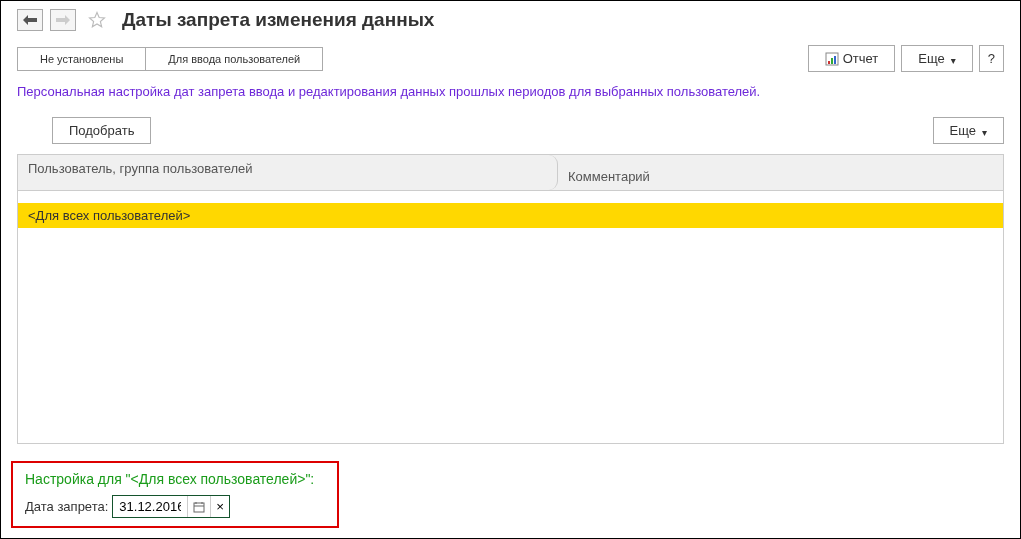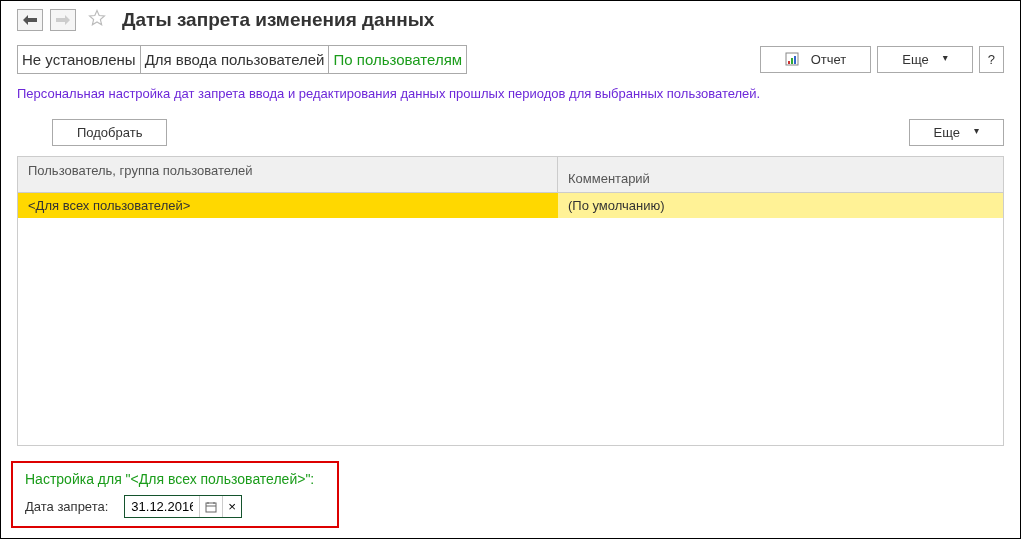--- a/index.html
+++ b/index.html
@@ -1,51 +1,51 @@
 <!DOCTYPE html>
 <html><head>
   <meta charset="utf-8">
   <style>
     * { box-sizing: border-box; margin: 0; padding: 0; }
     body { font-family: Arial, sans-serif; font-size: 13px; color: #333; background: #fff; width: 1021px; height: 539px; overflow: hidden; border: 1px solid #000; position: relative; }
     
-    .header { display: flex; padding: 8px 16px; gap: 8px; }
+    .header { display: flex; align-items: center; padding: 8px 16px; gap: 8px; }
     .nav-btn { width: 26px; height: 22px; border: 1px solid #aaa; background: #f5f5f5; display: flex; align-items: center; justify-content: center; cursor: pointer; }
     .nav-btn:first-of-type { margin-right: -1px; }
     .star-icon { width: 18px; height: 18px; margin: 0 4px; }
     .title { font-size: 19px; font-weight: bold; color: #333; margin-left: 4px; }
     
     .tabs-row { display: flex; align-items: center; padding: 6px 16px; gap: 0; }
-    .tab { border: 1px solid #aaa; padding: 5px 4px; background: #fff; cursor: pointer; margin-right: -1px; font-size: 15px; }
+    .tab { border: 1px solid #aaa; padding: 5px 22px; background: #fff; cursor: pointer; margin-right: -1px; font-size: 11px; }
     .tab.active { color: #1a9c1a; background: #fff; }
     .spacer { flex: 1; }
-    .btn { border: 1px solid #aaa; padding: 5px 24px; background: #fff; cursor: pointer; font-size: 13px; display: flex; align-items: flex-start; gap: 12px; }
+    .btn { border: 1px solid #aaa; padding: 5px 16px; background: #fff; cursor: pointer; font-size: 13px; display: flex; align-items: flex-end; gap: 4px; }
     .btn-group { display: flex; gap: 6px; align-items: center; }
     .help-btn { border: 1px solid #aaa; padding: 5px 8px; background: #fff; cursor: pointer; font-size: 13px; }
     
     .desc { padding: 6px 16px 12px; color: #6d28d9; font-size: 13px; }
     
     .select-row { display: flex; align-items: center; padding: 6px 16px; margin-left: 35px; }
     
     .table-container { margin: 4px 16px 0; border: 1px solid #ccc; height: 290px; background: #fff; }
     .table-header { display: flex; background: #f0f0f0; border-bottom: 1px solid #ccc; }
     .th { padding: 6px 10px; border-right: 1px solid #ccc; font-size: 13px; color: #555; }
-    .th1 { width: 540px; }
+    .th1 { width: 540px; border-radius: 9px; }
     .th2 { flex: 1; border-right: none; margin-top: 8px; }
-    .table-row { display: flex; }
+    .table-row { display: flex; margin-top: 12px; }
     .td { padding: 5px 10px; font-size: 13px; display: flex; align-items: center; gap: 6px; }
     .td1 { width: 540px; }
     .td2 { flex: 1; }
     .row-selected { background: #ffd800; }
     .row-selected .td2 { background: #fff296; }
     .user-icon { width: 14px; height: 14px; }
     
     .highlight-box { position: absolute; left: 10px; bottom: 10px; border: 2px solid #d00; padding: 8px 12px; width: 328px; }
     .section-title { color: #1a9c1a; font-size: 14px; margin-bottom: 8px; }
-    .date-row { display: flex; align-items: center; gap: 16px; }
+    .date-row { display: flex; align-items: center; gap: 4px; }
     .date-label { font-size: 13px; }
     .date-input-wrap { display: flex; border: 1px solid #14532d; }
     .date-input { border: none; padding: 3px 6px; width: 74px; font-size: 13px; outline: none; }
     .date-icon-btn { border: none; border-left: 1px solid #ccc; background: #fff; padding: 2px 5px; cursor: pointer; display: flex; align-items: center; justify-content: center; }
     
     .report-icon-svg { width: 14px; height: 14px; }
     .dropdown-arrow { font-size: 10px; margin-left: 2px; }
   </style>
 </head>
 <body>
@@ -63,21 +63,20 @@
   </div>
   <svg class="star-icon" viewBox="0 0 24 24">
       <path d="M12 2 L14.9 8.6 L22 9.3 L16.5 14 L18.2 21 L12 17.3 L5.8 21 L7.5 14 L2 9.3 L9.1 8.6 Z" fill="none" stroke="#bbb" stroke-width="1.5"></path>
     </svg>
   <div class="title">Даты запрета изменения данных</div>
 </div>
 
 <div class="tabs-row">
   <div class="tab">Не установлены</div>
   <div class="tab">Для ввода пользователей</div>
-  <div class="tab active">По пользователям</div>
   <div class="spacer"></div>
   <div class="btn-group">
     <div class="btn">
       <svg class="report-icon-svg" viewBox="0 0 14 14">
           <rect x="1" y="1" width="12" height="12" fill="none" stroke="#888"></rect>
           <rect x="3" y="9" width="2" height="3" fill="#c33"></rect>
           <rect x="6" y="6" width="2" height="6" fill="#3a3"></rect>
           <rect x="9" y="4" width="2" height="8" fill="#36c"></rect>
         </svg>
       <span>Отчет</span>
@@ -101,21 +100,20 @@
   </div>
 </div>
 
 <div class="table-container">
   <div class="table-header">
     <div class="th th1">Пользователь, группа пользователей</div>
     <div class="th th2">Комментарий</div>
   </div>
   <div class="table-row row-selected">
     <div class="td td1">&lt;Для всех пользователей&gt;</div>
-    <div class="td td2">(По умолчанию)</div>
   </div>
 </div>
 
 <div class="highlight-box">
   <div class="section-title">Настройка для "&lt;Для всех пользователей&gt;":</div>
   <div class="date-row">
     <span class="date-label">Дата запрета:</span>
     <div class="date-input-wrap">
       <input class="date-input" value="31.12.2016" style="">
       <button class="date-icon-btn">

